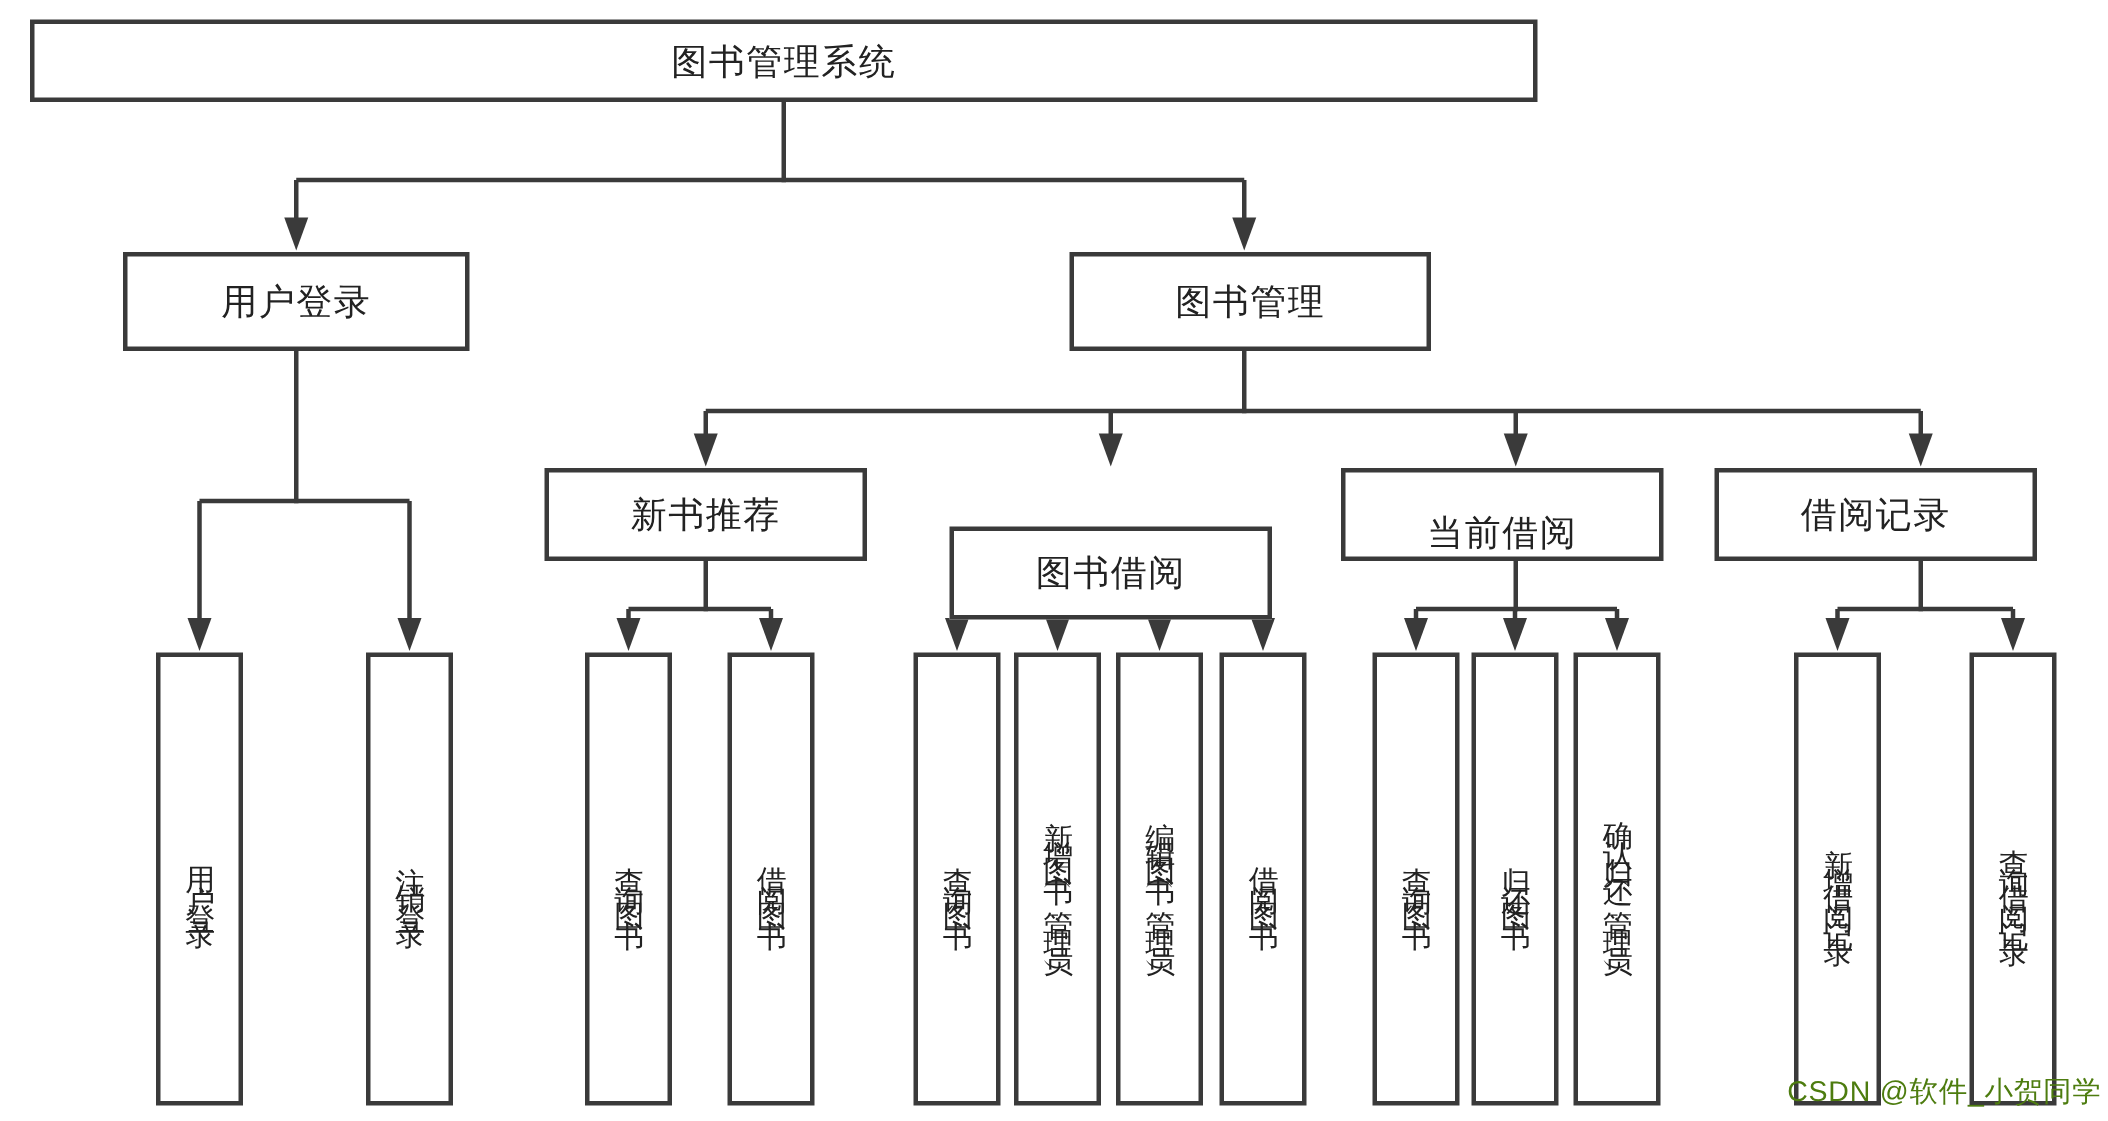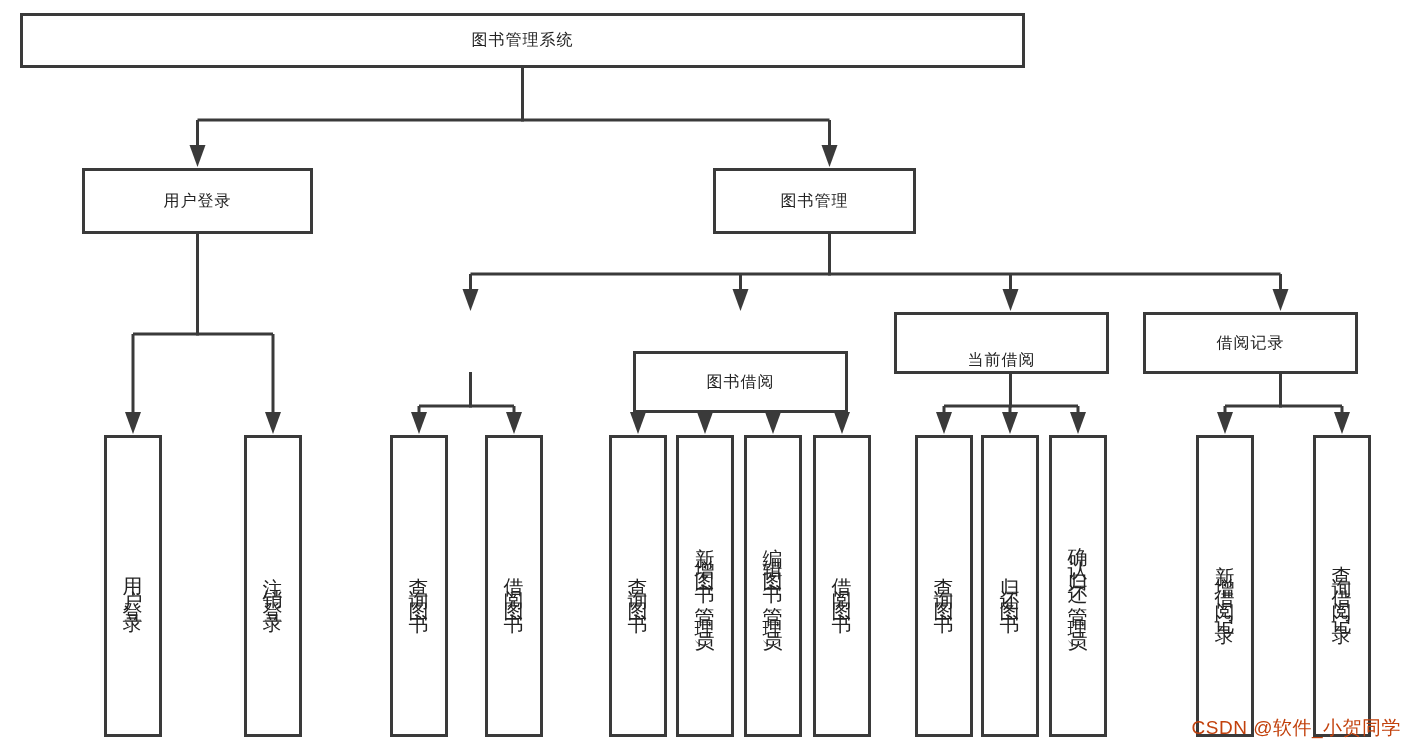--- a/index.html
+++ b/index.html
@@ -16,24 +16,24 @@
     position: absolute;
     box-sizing: border-box;
     border: 3px solid #3a3a3a;
     background: #ffffff;
     display: flex;
     align-items: center;
     justify-content: center;
     color: #222222;
     z-index: 2;
   }
-  .h-node { font-size: 16px; letter-spacing: 1px; }
+  .h-node { font-size: 24px; letter-spacing: 1px; }
   .root-node   { left: 20px;  top: 13px;  width: 1005px; height: 55px; }
   .n-userlogin { left: 82px;  top: 168px; width: 231px;  height: 66px; }
-  .n-bookmgmt  { left: 713px; top: 168px; width: 203px;  height: 66px; }
+  .n-bookmgmt  { left: 713px; top: 168px; width: 241px;  height: 66px; }
   .lvl3 { top: 312px; width: 215px; height: 62px; }
   .n-newbooks      { left: 363px; }
   .n-bookborrow    { left: 633px; margin-top: 39px; }
   .n-currentborrow { left: 894px; align-items: flex-end; }
   .n-borrowrecords { left: 1143px; }
   .leaf {
     top: 435px; width: 58px; height: 302px;
     writing-mode: vertical-rl;
     text-orientation: mixed;
     font-size: 20px;
@@ -44,21 +44,21 @@
   .lf3  { left: 390px; }  .lf4  { left: 485px; }
   .lf5  { left: 609px; }  .lf6  { left: 676px; }
   .lf7  { left: 744px; }  .lf8  { left: 813px; }
   .lf9  { left: 915px; }  .lf10 { left: 981px; }
   .lf11 { left: 1049px; }
   .lf12 { left: 1196px; } .lf13 { left: 1313px; }
   .watermark {
     position: absolute;
     right: 4px; bottom: 6px;
     font-size: 19px;
-    color: #c2410c;
+    color: #4d7c0f;
     z-index: 3;
     letter-spacing: 0.5px;
   }
 </style>
 </head>
 <body>
 
 <div id="canvas">
 
   <svg id="wires" width="1405" height="747" stroke="#3a3a3a" stroke-width="3" fill="#3a3a3a">
@@ -141,20 +141,23 @@
     <span>图书管理系统</span>
   </div>
 
   <div class="node n-userlogin h-node">
     <span>用户登录</span>
   </div>
   <div class="node n-bookmgmt h-node">
     <span>图书管理</span>
   </div>
 
+  <div class="node lvl3 n-newbooks h-node">
+    <span>新书推荐</span>
+  </div>
   <div class="node lvl3 n-bookborrow h-node">
     <span>图书借阅</span>
   </div>
   <div class="node lvl3 n-currentborrow h-node">
     <span>当前借阅</span>
   </div>
   <div class="node lvl3 n-borrowrecords h-node">
     <span>借阅记录</span>
   </div>
 

